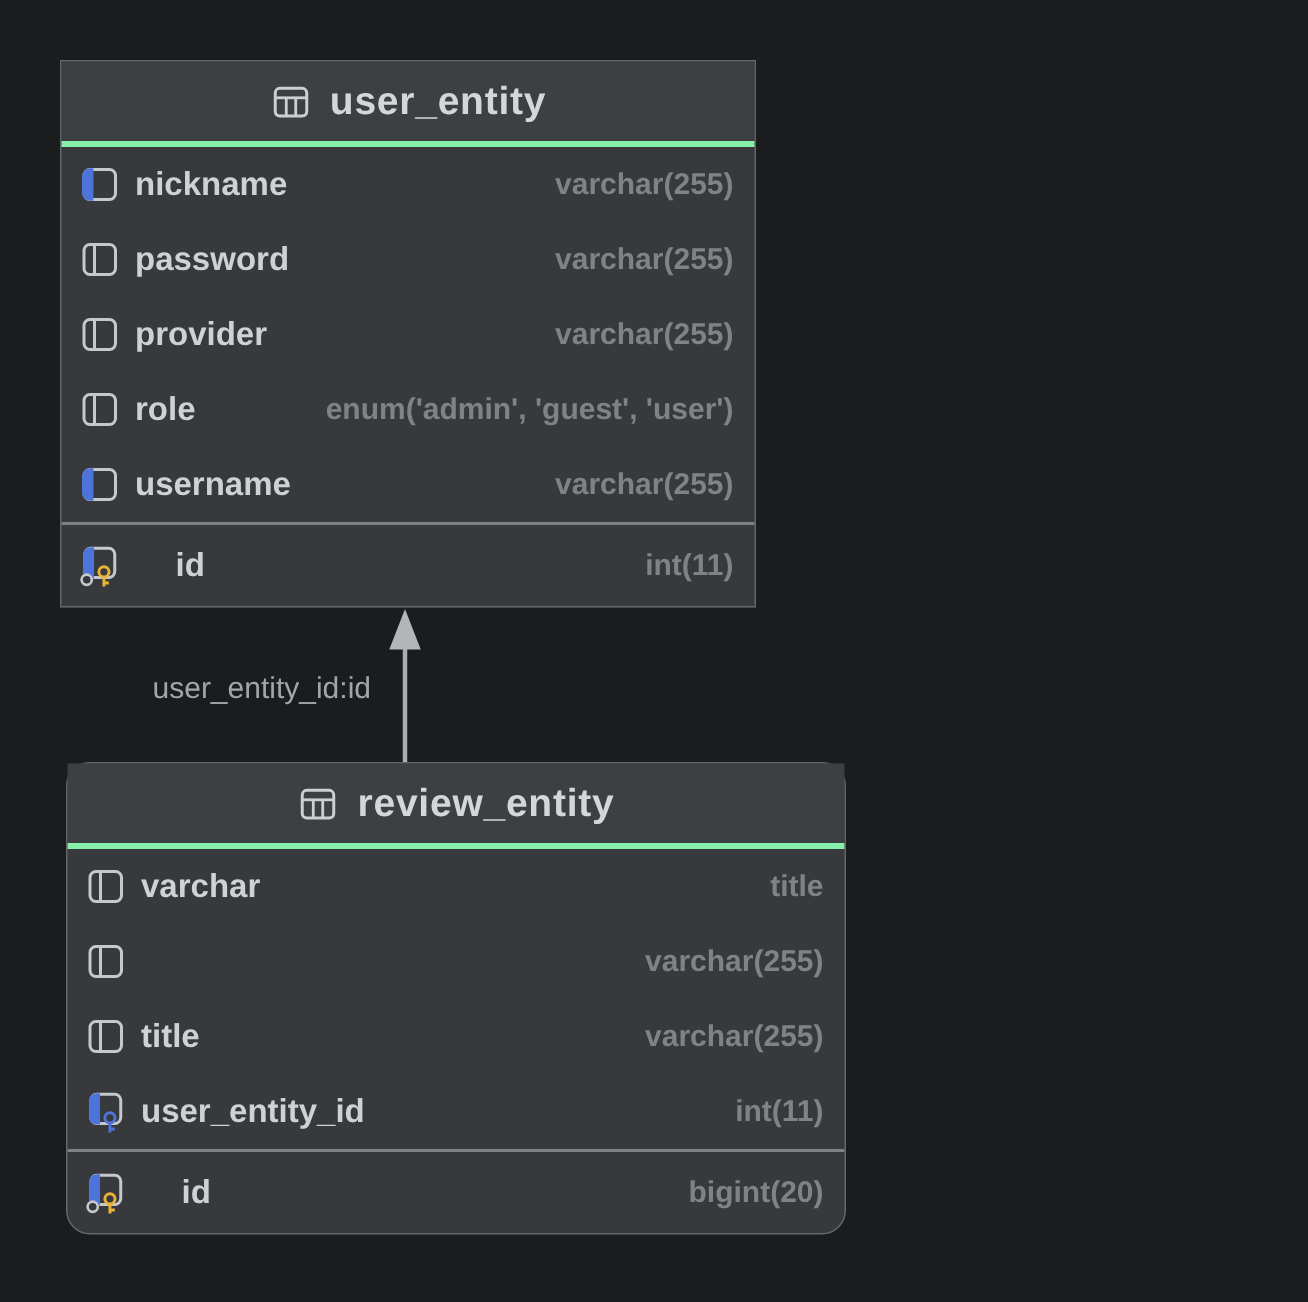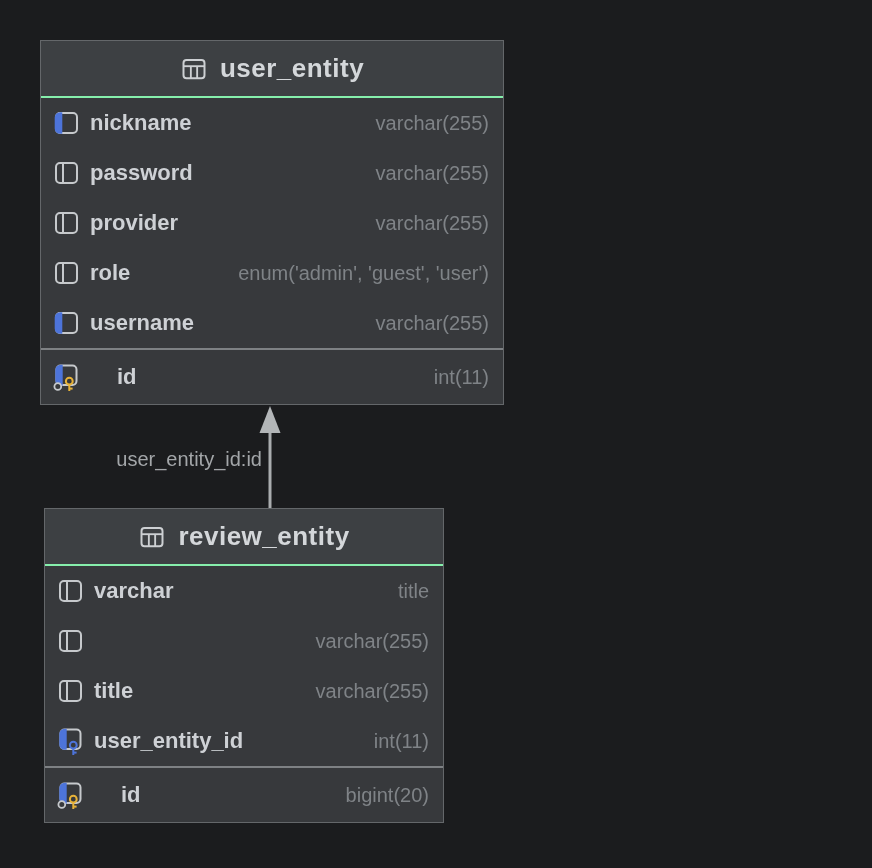--- a/index.html
+++ b/index.html
@@ -16,21 +16,21 @@
   .table-card {
     position: absolute;
     background: #37393c;
     border: 1px solid #64676a;
     display: flex;
     flex-direction: column;
   }
   .table-header {
     height: 57px;
     background: #3d4043;
-    border-bottom: 2px solid #86efac;
+    border-bottom: 4px solid #86efac;
     display: flex;
     align-items: center;
     justify-content: center;
     gap: 12px;
   }
   .table-title {
     font-size: 26px;
     font-weight: 700;
     letter-spacing: 0.5px;
     color: #d4d7da;
@@ -53,39 +53,39 @@
   .col-icon { width: 29px; height: 31px; flex: 0 0 auto; margin-top: 2px; }
   .col-name {
     font-size: 22px;
     font-weight: 700;
     color: #ced1d5;
     white-space: nowrap;
   }
   .col-type {
     margin-left: auto;
     font-size: 20px;
-    font-weight: 400;
+    font-weight: 700;
     color: #7f8387;
     white-space: nowrap;
   }
 
   
   .relation-svg {
     position: absolute;
     inset: 0;
     width: 872px;
     height: 868px;
     pointer-events: none;
   }
   .relation-label {
     position: absolute;
     left: 87px;
     top: 448px;
     width: 175px;
-    text-align: right;
+    text-align: center;
     font-size: 20px;
     color: #a3a6a9;
     white-space: nowrap;
   }
 </style>
 </head>
 <body>
 
 <svg width="0" height="0" style="position:absolute" aria-hidden="true">
   <defs>
@@ -174,21 +174,21 @@
     </div>
     <div class="col-row pk-row">
       <svg class="col-icon">
           <use href="#icon-pk"></use>
         </svg>
       <span class="col-name">id</span>
       <span class="col-type">int(11)</span>
     </div>
   </div>
 
-  <div class="table-card" style="left:44px; top:508px; width:400px;">
+  <div class="table-card" style="left:44px; top:508px; width:520px;border-radius:16px;">
     <div class="table-header">
       <svg class="tbl-icon">
           <use href="#icon-table"></use>
         </svg>
       <span class="table-title">review_entity</span>
     </div>
 
     <div class="col-row">
       <svg class="col-icon">
           <use href="#icon-col"></use>

